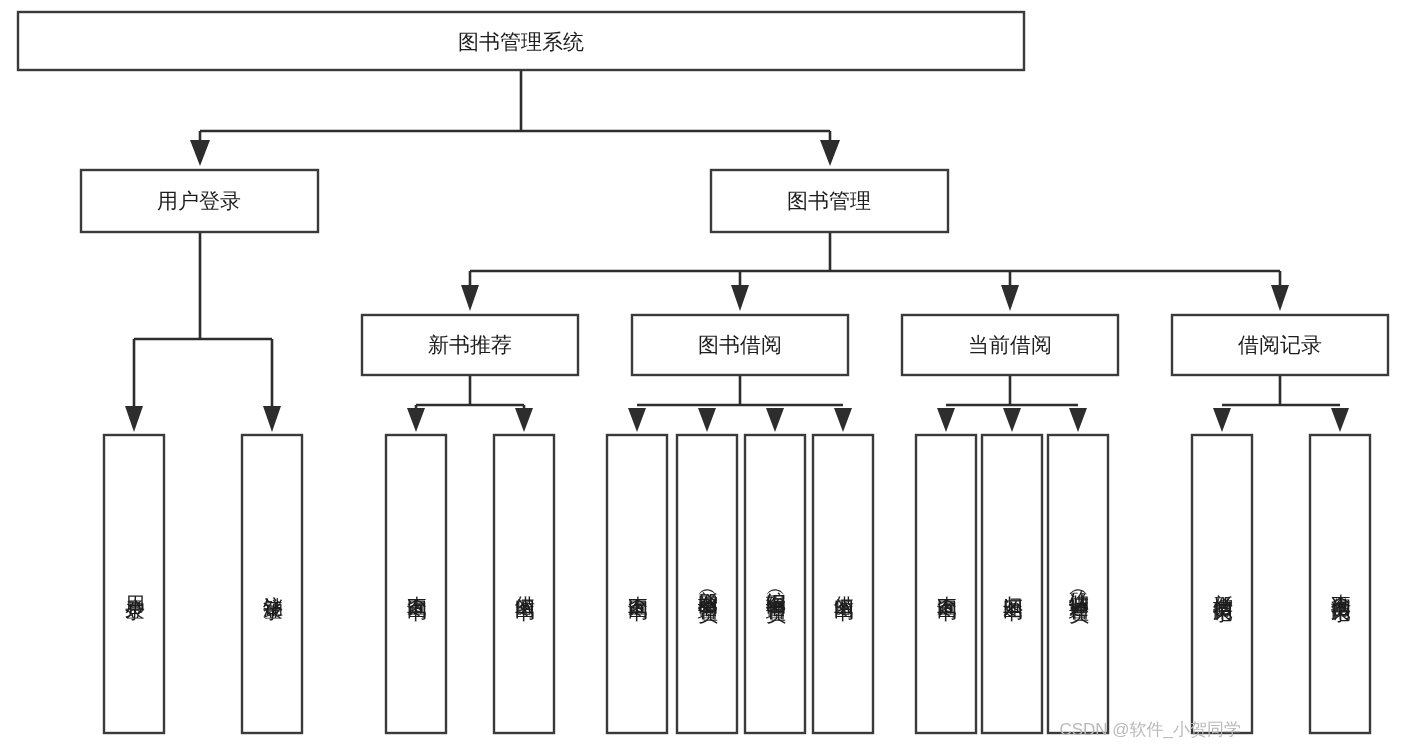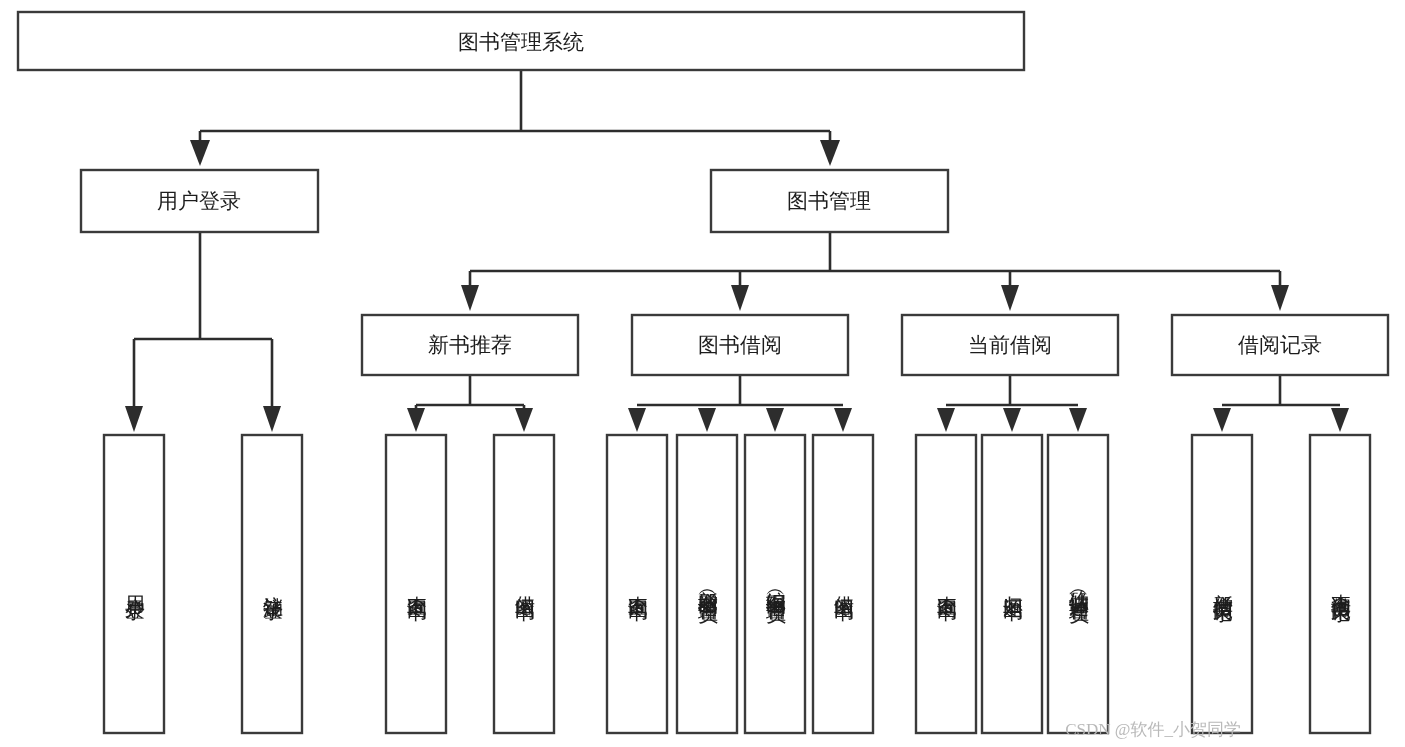--- a/index.html
+++ b/index.html
@@ -54,21 +54,21 @@
     writing-mode: vertical-rl;
     text-orientation: upright;
     letter-spacing: 2px;
     dominant-baseline: middle;
     text-anchor: middle;
   }
   .watermark {
     position: absolute;
     right: 14px;
     bottom: 6px;
-    font-family: Liberation Serif, serif;
+    font-family: Liberation Sans, sans-serif;
     font-size: 17px;
     color: #b9b9b9;
     white-space: nowrap;
     user-select: none;
   }
 </style>
 </head>
 <body>
 
 <div id="diagram-root">

